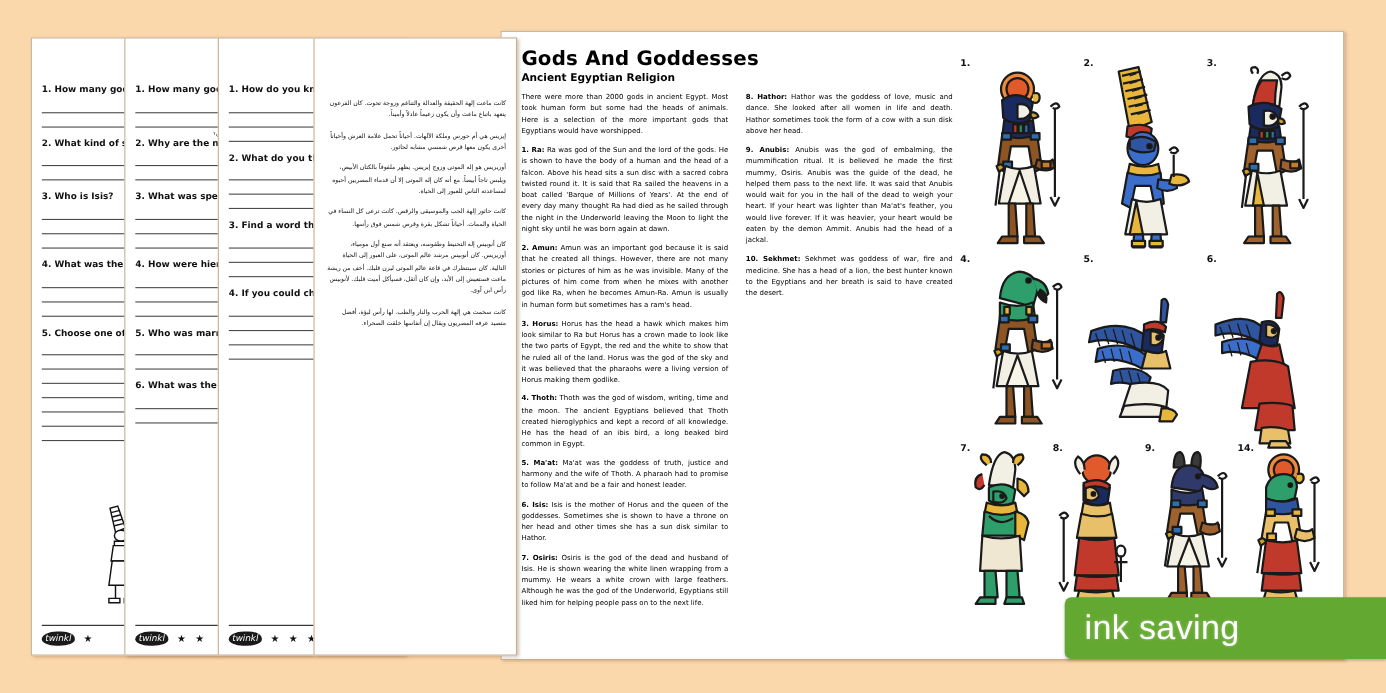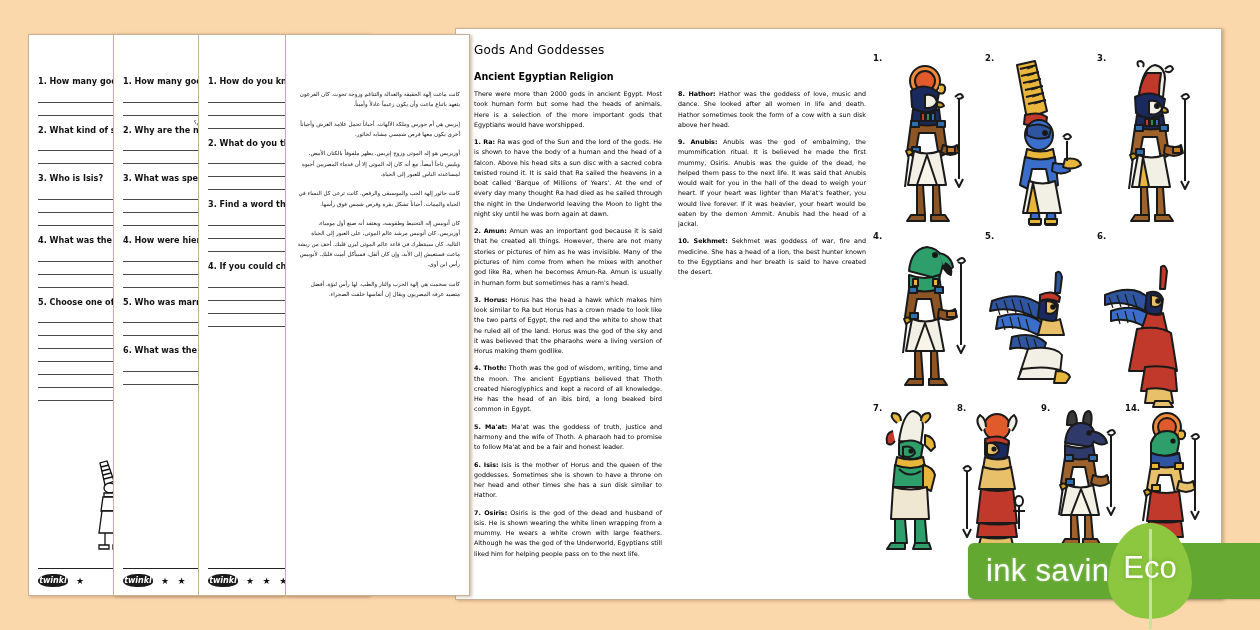--- a/index.html
+++ b/index.html
@@ -53,27 +53,27 @@
     padding-top: 44px;
   }
   .ar-page .ar-col p { margin-bottom: 9px; }
 
   
   #main-sheet { left: 455px; top: 28px; width: 767px; height: 572px; }
   .main-inner { position: relative; width: 100%; height: 100%; padding: 14px 16px 10px 18px; }
 
   .main-title {
     font-family: "DejaVu Sans", sans-serif;
-    font-weight: normal; font-size: 12px; color: #000;
+    font-weight: bold; font-size: 18px; color: #000;
     letter-spacing: .2px;
   }
   .main-sub {
     font-family: "DejaVu Sans", sans-serif;
     font-weight: bold; font-size: 9.6px; color: #000;
-    margin-top: 14px; margin-bottom: 7px;
+    margin-top: 2px; margin-bottom: 7px;
   }
 
   .text-cols {
     width: 392px;
     column-count: 2; column-gap: 16px; column-fill: auto;
     height: 492px;
   }
   .text-cols p {
     font-family: "DejaVu Sans", sans-serif;
     font-size: 6.35px; line-height: 1.62; color: #000;
@@ -93,21 +93,21 @@
     position: absolute; left: 2px; top: 0;
     font-family: "DejaVu Sans", sans-serif;
     font-size: 8.5px; font-weight: bold; color: #111;
   }
   .fig { position: absolute; left: 50%; transform: translateX(-50%); top: 6px; }
 
   
   .twinkl {
     display: inline-block; position: relative;
     background: #29a8e0; color: #fff;
-    font-family: "DejaVu Sans", sans-serif; font-weight: bold; font-style: italic;
+    font-family: "DejaVu Sans", sans-serif; font-weight: normal; font-style: italic;
     border-radius: 50% 45% 52% 48% / 60% 55% 45% 50%;
     text-align: center;
   }
   .twinkl.small { width: 30px; height: 13px; font-size: 8px; line-height: 13px; background: #1a1a1a; }
   .twinkl.blue  { width: 48px; height: 21px; font-size: 13px; line-height: 21px; }
   .tw-url {
     font-family: "DejaVu Sans", sans-serif; font-weight: bold;
     font-size: 7px; color: #29a8e0; margin-left: 6px; letter-spacing: .1px;
   }
   .stars { font-size: 9px; color: #111; letter-spacing: 3px; margin-left: 8px; }
@@ -675,19 +675,14 @@
       <div class="main-footer">
         <span class="twinkl blue">twinkl</span>
         <span class="tw-url">www.twinkl.co.uk</span>
       </div>
     </div>
   </div>
 
   <div id="eco">
     <span class="eco-text">ink saving</span>
   </div>
-  <div id="leaf">
-    <div class="blade"></div>
-    <div class="vein"></div>
-    <div class="eco-word">Eco</div>
-  </div>
 
 </div>
 
 </body></html>

